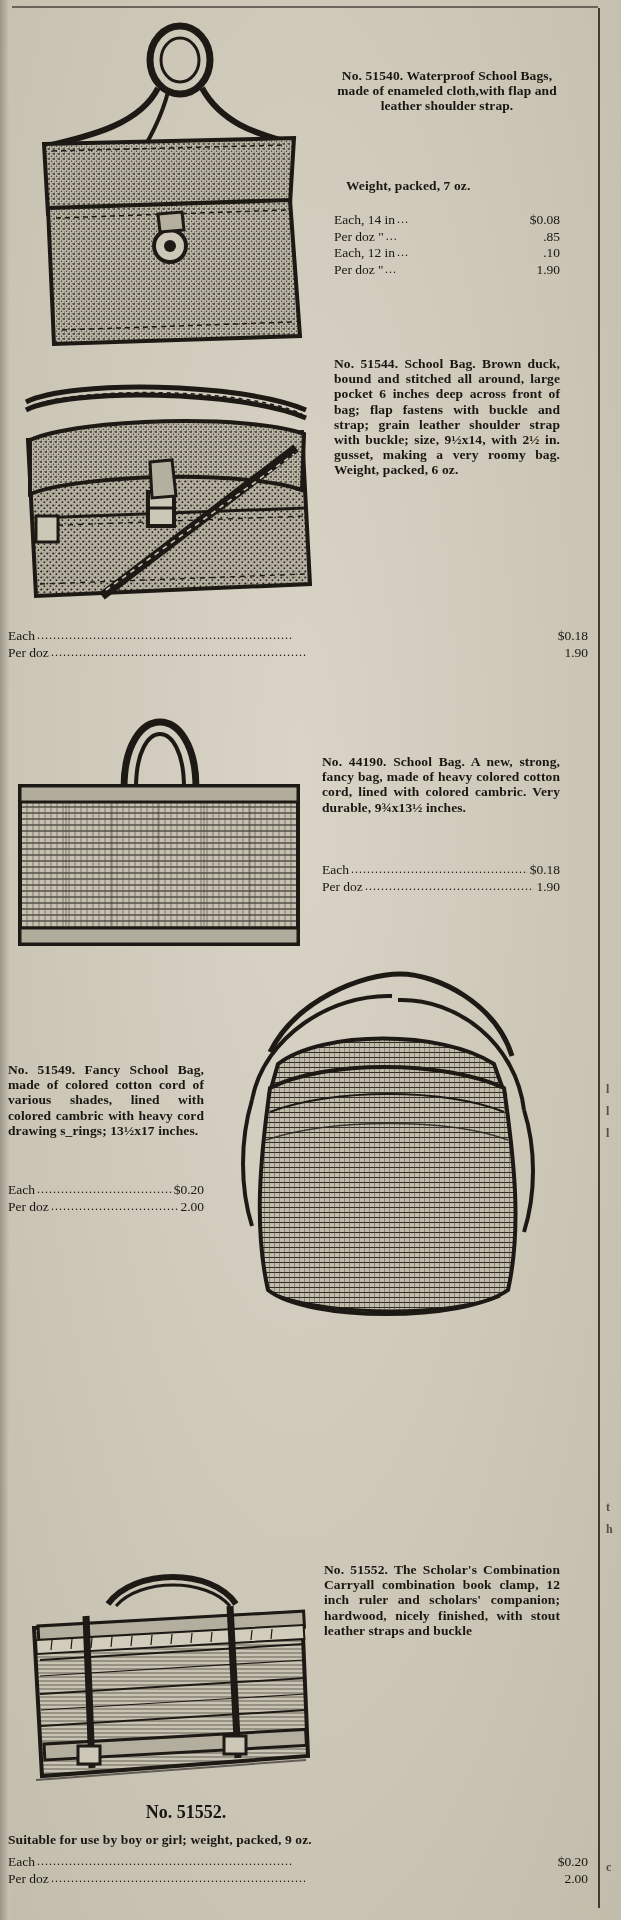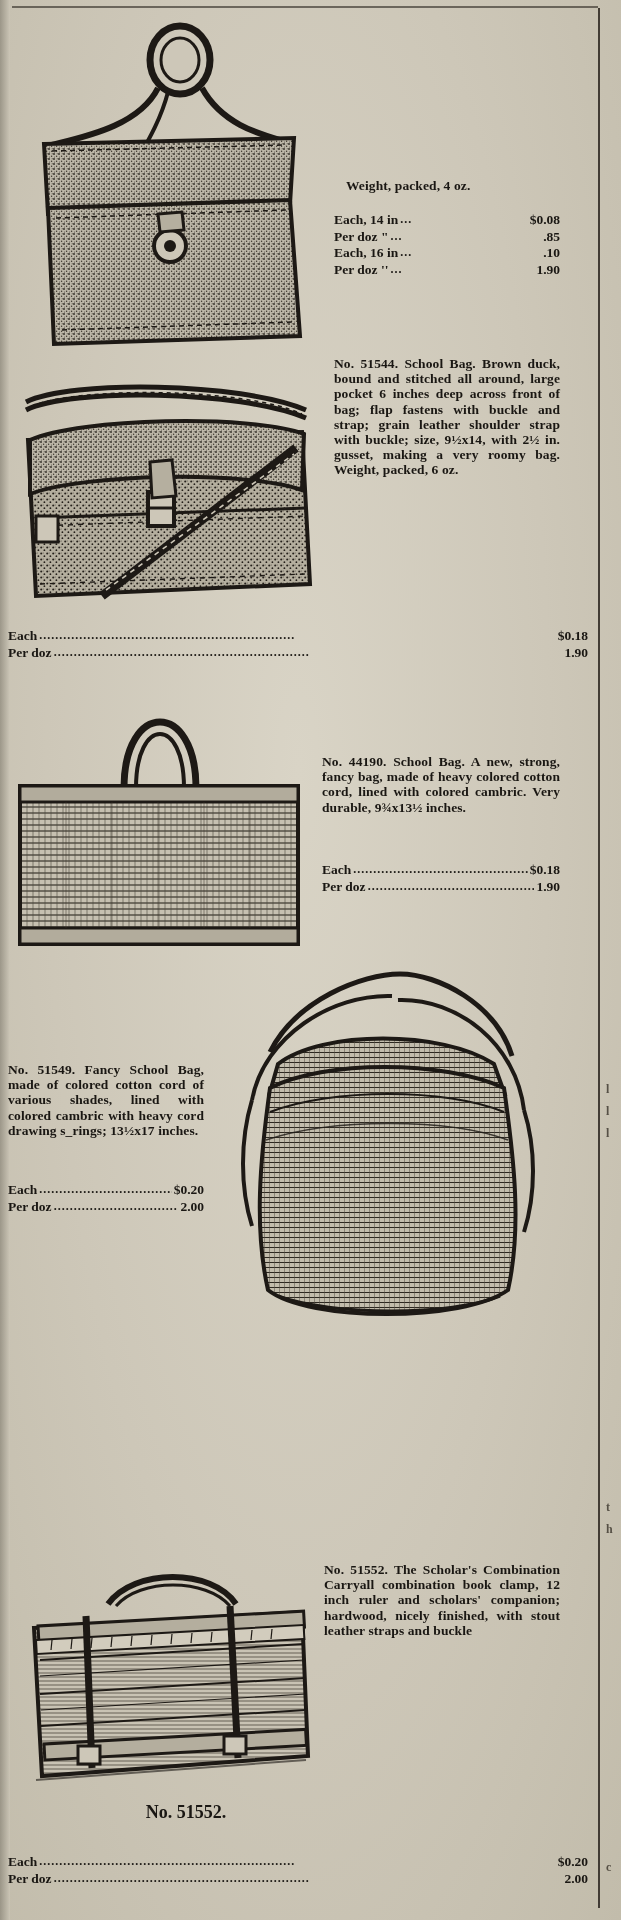--- a/index.html
+++ b/index.html
@@ -46,21 +46,21 @@
     font-weight:bold;
     letter-spacing:.1px;
   }
   .txt p{margin:0;}
   .indent{text-indent:12px;}
   .center{text-align:center;}
 
   .pricerow{
     display:flex;
     align-items:baseline;
-    font-weight:bold;
+    font-weight:normal;
     font-size:13.5px;
     line-height:15.5px;
     white-space:nowrap;
   }
   .pricerow .lbl{flex:0 0 auto;}
   .pricerow .dots{
     flex:1 1 auto;
     overflow:hidden;
     margin:0 2px;
     letter-spacing:1px;
@@ -139,36 +139,39 @@
       <path d="M38 200 L268 192" fill="none" stroke="#1d1915" stroke-width="1.5" stroke-dasharray="5 4"></path>
       <path d="M44 312 L274 304" fill="none" stroke="#1d1915" stroke-width="1.5" stroke-dasharray="5 4"></path>
       <path d="M34 133 L268 127" fill="none" stroke="#1d1915" stroke-width="1.5" stroke-dasharray="5 4"></path>
 
       <circle cx="152" cy="228" r="16" fill="#cdc7b8" stroke="#1d1915" stroke-width="4"></circle>
       <circle cx="152" cy="228" r="6" fill="#1d1915"></circle>
       <path d="M140 196 L164 194 L166 212 L142 214 Z" fill="#b5af9f" stroke="#1d1915" stroke-width="3"></path>
     </svg>
   </div>
 
+  <div class="txt" style="left:334px; top:68px; width:226px;">
+    <p class="center">No. 51540.  Waterproof School Bags, made of enameled cloth,with flap and leather shoulder strap.</p>
+  </div>
   <div class="txt indent" style="left:334px; top:178px; width:226px;">
-    <p>Weight, packed, 4 oz.</p>
+    <p>Weight, packed, 7 oz.</p>
   </div>
   <div style="position:absolute; left:334px; top:212px; width:226px;">
     <div class="pricerow">
       <span class="lbl">Each, 14 in</span>
       <span class="dots">...</span>
       <span class="val">$0.08</span>
     </div>
     <div class="pricerow">
       <span class="lbl">Per doz "</span>
       <span class="dots">...</span>
       <span class="val">.85</span>
     </div>
     <div class="pricerow">
-      <span class="lbl">Each, 16 in</span>
+      <span class="lbl">Each, 12 in</span>
       <span class="dots">...</span>
       <span class="val">.10</span>
     </div>
     <div class="pricerow">
       <span class="lbl">Per doz ''</span>
       <span class="dots">...</span>
       <span class="val">1.90</span>
     </div>
   </div>
 
@@ -351,20 +354,23 @@
   </div>
 
   <div class="caption" style="left:96px; top:1802px; width:180px;">
     <span>No. 51552.</span>
   </div>
 
   <div class="txt" style="left:324px; top:1562px; width:236px;">
     <p>No. 51552.  The Scholar's Combination Carryall combination book clamp, 12 inch ruler and scholars' companion; hardwood, nicely finished, with stout leather straps and buckle</p>
   </div>
 
+  <div class="txt" style="left:8px; top:1832px; width:584px; text-align:left;">
+    <p>Suitable for use by boy or girl; weight, packed, 9 oz.</p>
+  </div>
 
   <div class="wide" style="top:1854px;">
     <div class="pricerow">
       <span class="lbl">Each</span>
       <span class="dots">................................................................</span>
       <span class="val">$0.20</span>
     </div>
     <div class="pricerow">
       <span class="lbl">Per doz</span>
       <span class="dots">................................................................</span>

